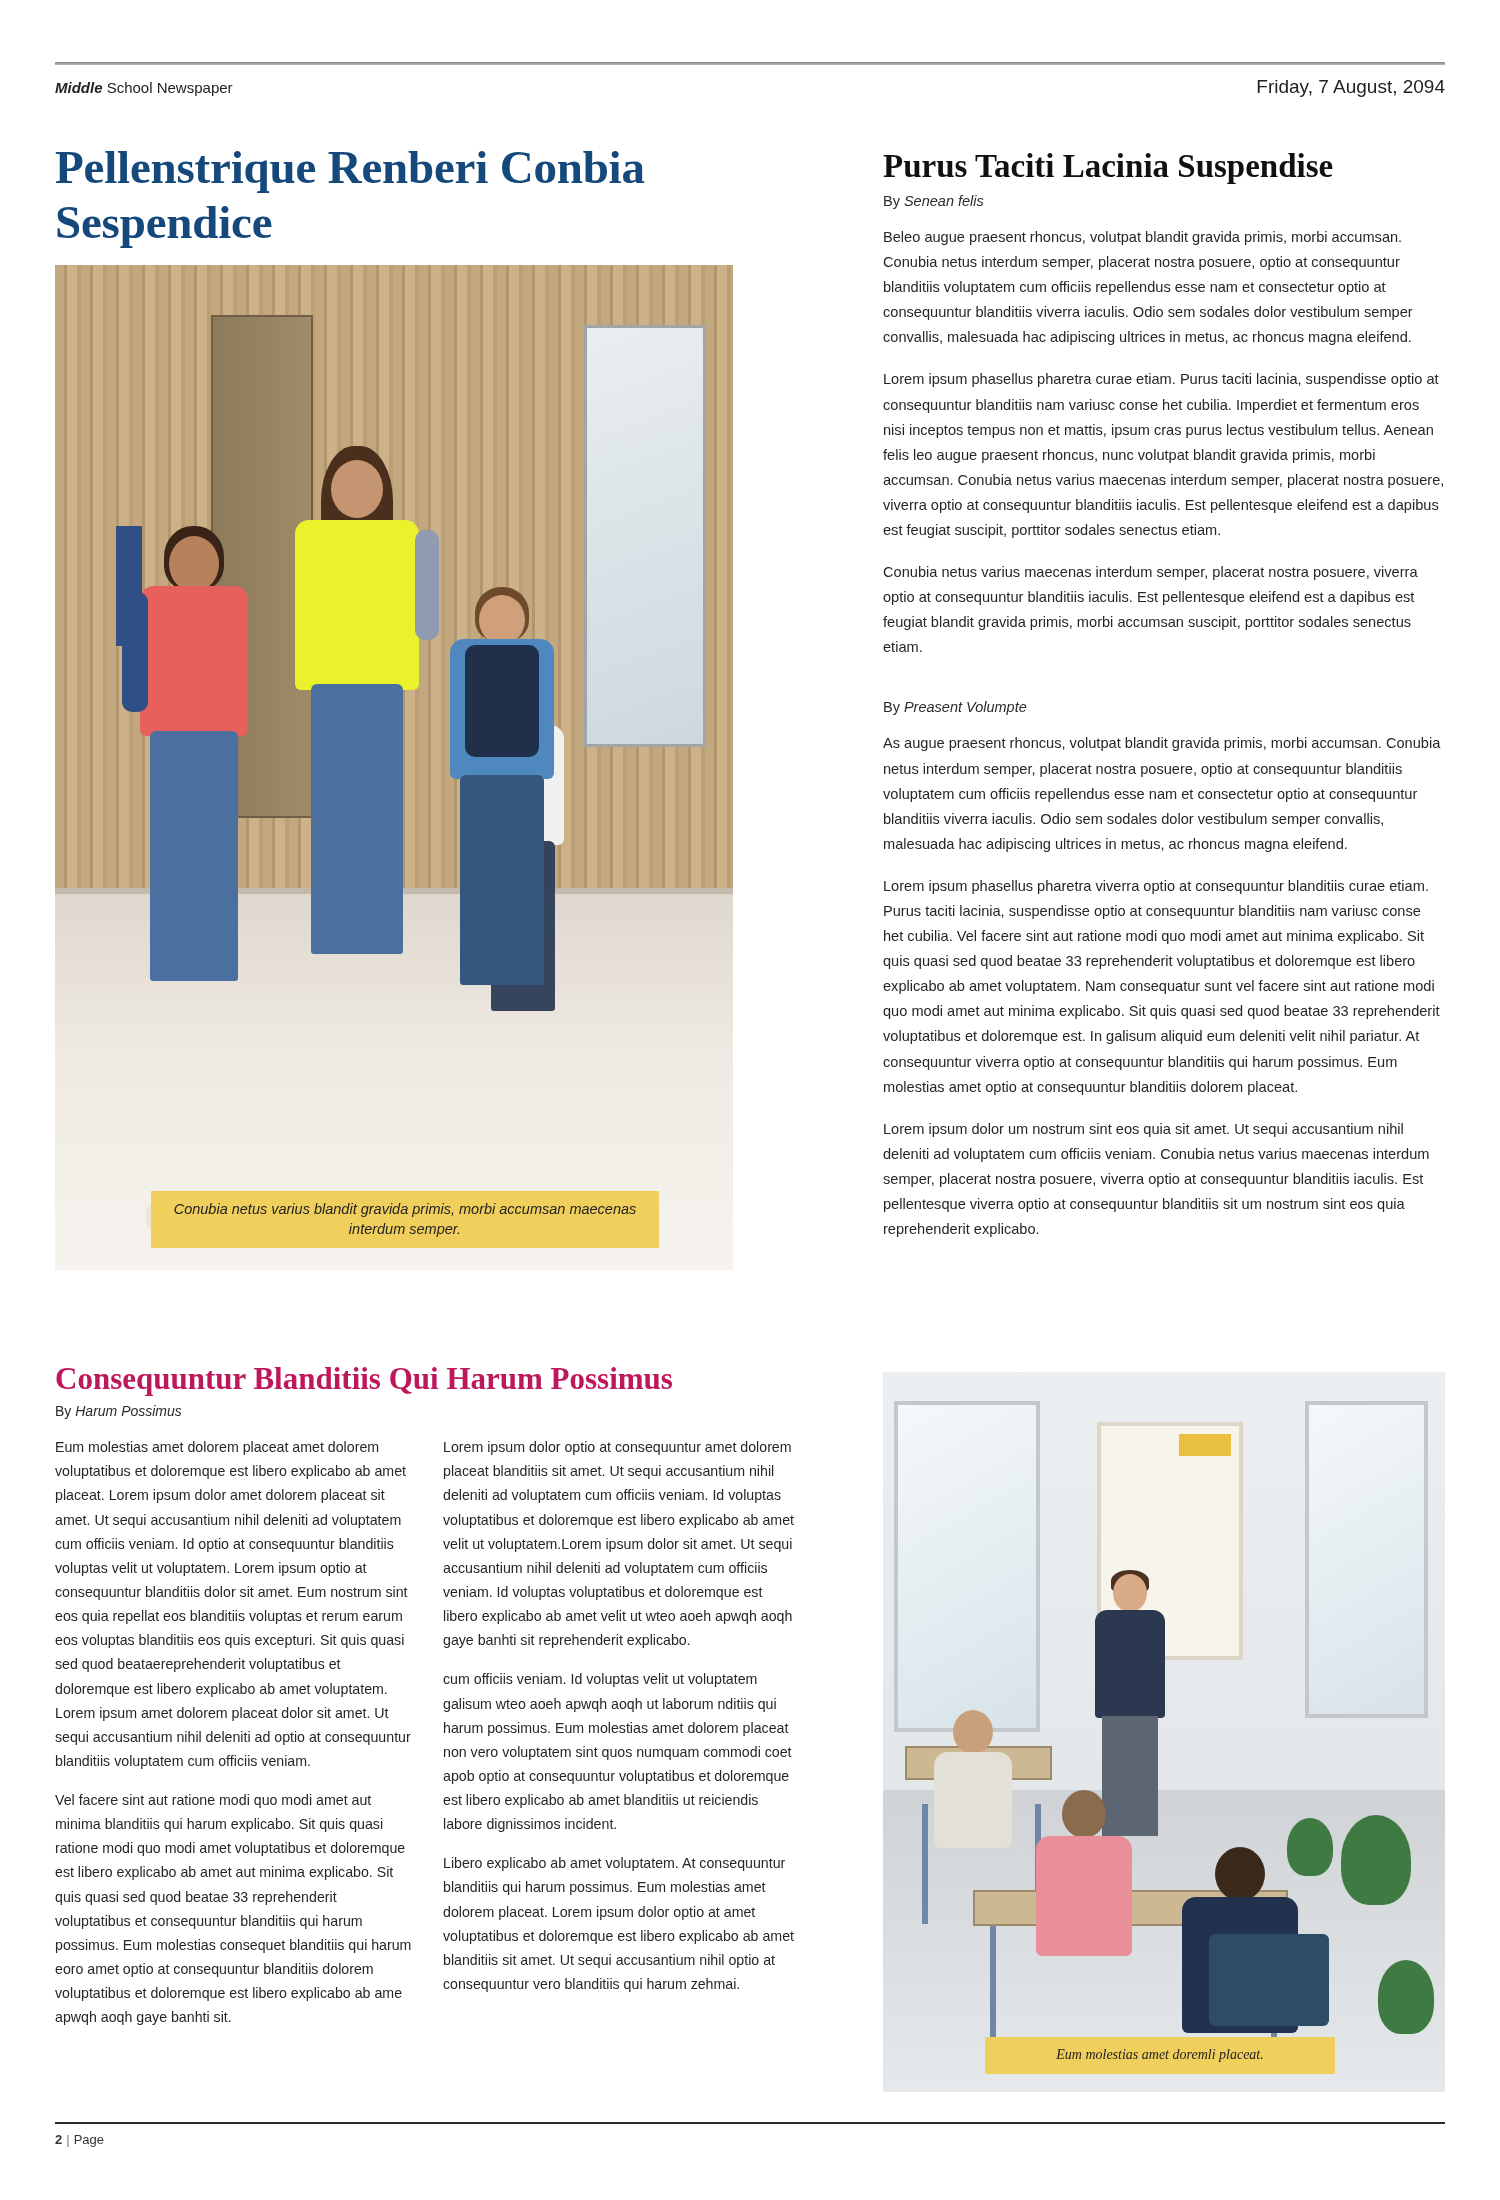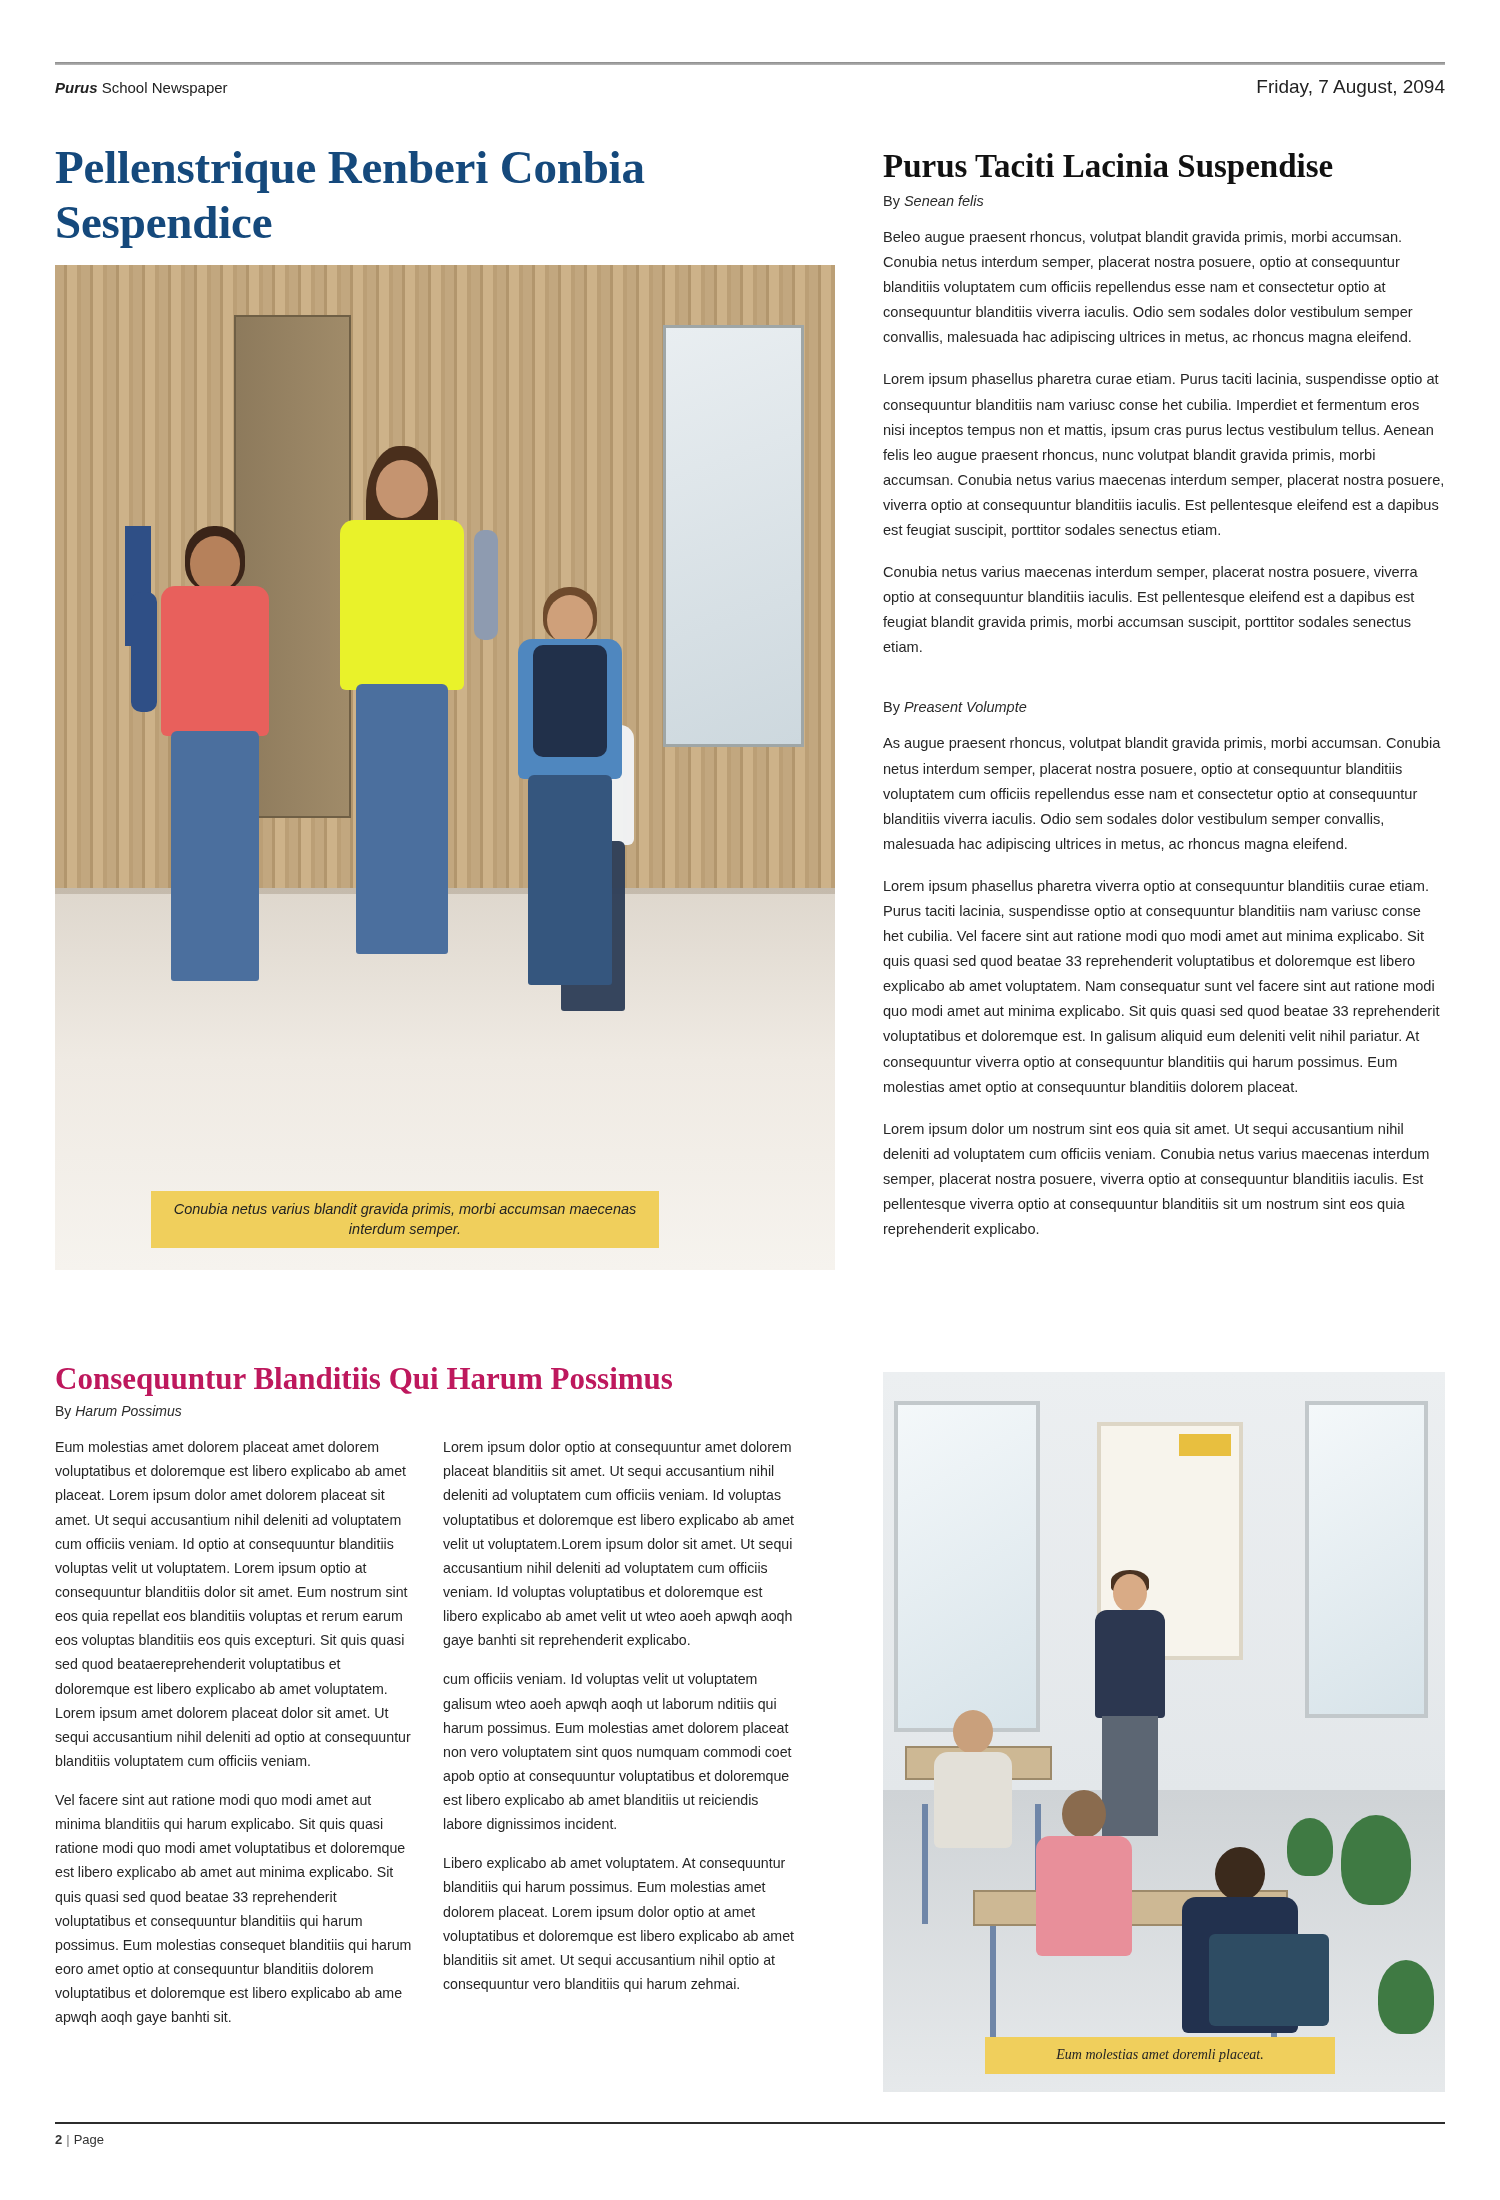--- a/index.html
+++ b/index.html
@@ -40,21 +40,21 @@
     font-family:"Liberation Serif", serif;
     font-weight:bold;
     font-size:47px;
     line-height:1.18;
     color:#15497c;
     letter-spacing:-0.2px;
     margin:0 0 14px 0;
   }
   .hero-figure { position:relative; width:770px; }
   .hero-photo {
-    width:780px; height:1005px;
+    width:678px; height:1005px;
     position:relative; overflow:hidden;
     background:#c9b79a;
   }
   .caption-band {
     position:absolute;
     left:96px; width:508px;
     bottom:22px;
     background:#f0cf5c;
     color:#232323;
     font-style:italic;
@@ -237,21 +237,21 @@
   .pupil .body { position:absolute; left:50%; transform:translateX(-50%); border-radius:14px 14px 6px 6px; }
   .chair { position:absolute; background:#2e4c63; border-radius:6px; }
 </style>
 </head>
 <body>
 
 <div class="page">
 
   <div class="masthead-rule"></div>
   <div class="masthead">
-    <div class="masthead-left"><span class="brand-strong">Purus</span><span> School Newspaper</span></div>
+    <div class="masthead-left"><span class="brand-strong">Middle</span><span> School Newspaper</span></div>
     <div class="masthead-right">Friday, 7 August, 2094</div>
   </div>
 
   <div class="left-col">
     <h1 class="lead-headline">Pellenstrique Renberi Conbia Sespendice</h1>
 
     <figure class="hero-figure" style="margin:0;">
       <div class="hero-photo">
         <div class="scene">
           <div class="hall-wall"></div>

